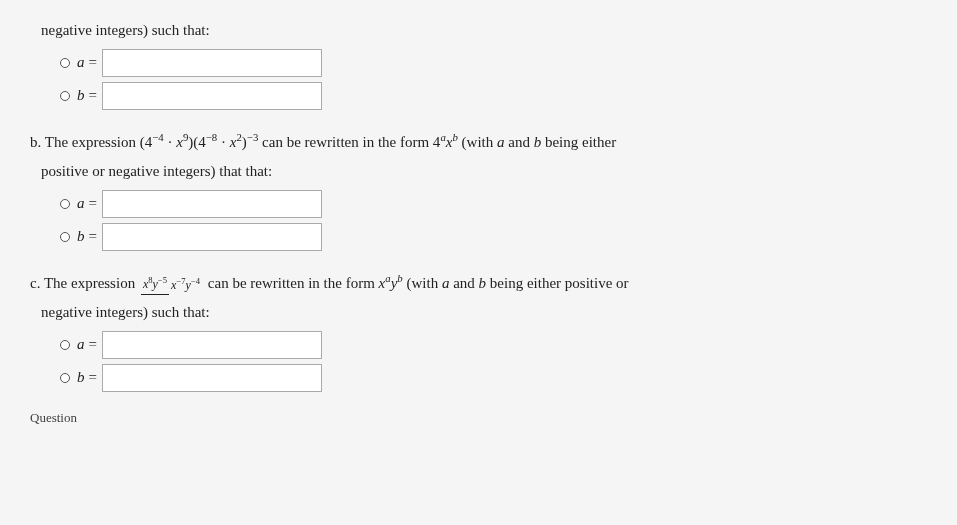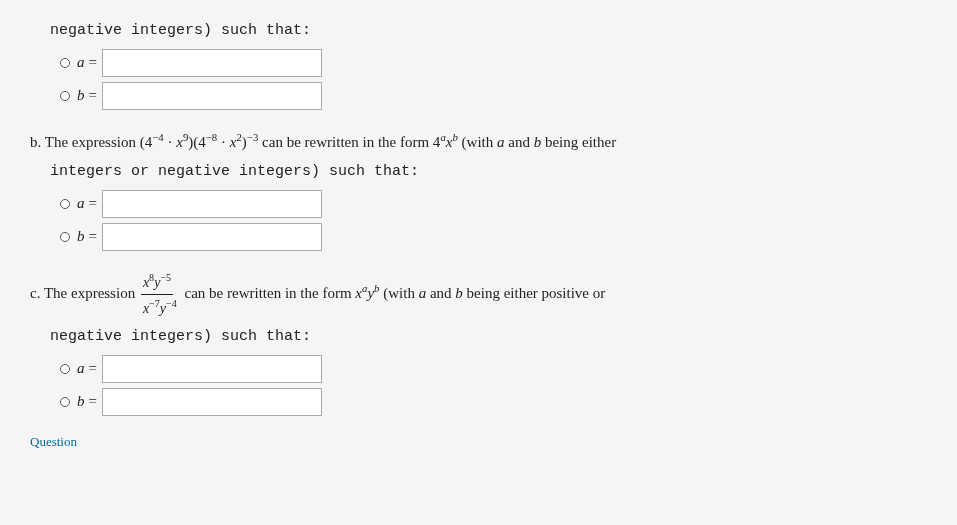--- a/index.html
+++ b/index.html
@@ -13,22 +13,21 @@
       padding: 18px 30px 20px 30px;
     }
     .problem-block {
       margin-bottom: 18px;
     }
     .problem-line {
       line-height: 1.7;
       margin-bottom: 4px;
     }
     .indent {
-      margin-left: 20px;
-      font-family: Liberation Mono, monospace;
+      margin-left: 11px;
     }
     .input-row {
       display: flex;
       align-items: center;
       margin: 5px 0 5px 30px;
     }
     .radio-dot {
       display: inline-block;
       width: 10px;
       height: 10px;
@@ -52,34 +51,33 @@
       background: white;
       width: 220px;
       height: 28px;
       padding: 2px 6px;
       font-size: 14px;
       font-family: Georgia, serif;
     }
     sup { font-size: 0.72em; }
     .math-frac {
       display: inline-flex;
-      flex-direction: column;
-      align-items: flex-start;
+      align-items: flex-end;
       vertical-align: middle;
       margin: 0 2px;
-      font-size: 14px;
+      font-size: 12px;
     }
     .math-frac .num { border-bottom: 1px solid #222; padding: 0 2px; }
     .math-frac .den { padding: 0 2px; }
     .problem-letter {
       font-style: normal;
       font-weight: normal;
     }
     .bottom-hint {
-      color: #0369a1;
+      color: #404040;
       font-size: 13px;
       margin-top: 8px;
     }
   </style>
 </head>
 <body>
 
 <div class="problem-block">
   <div class="problem-line indent">
     negative integers) such that:
@@ -99,21 +97,21 @@
 </div>
 
 <div class="problem-block">
   <div class="problem-line">
     <span class="problem-letter">b.</span>
     <span>
       The expression (4<sup>−4</sup> · <i>x</i><sup>9</sup>)(4<sup>−8</sup> · <i>x</i><sup>2</sup>)<sup>−3</sup> can be rewritten in the form 4<sup><i>a</i></sup><i>x</i><sup><i>b</i></sup> (with <i>a</i> and <i>b</i> being either
     </span>
   </div>
   <div class="problem-line indent">
-    integers or negative integers) such that:
+    positive or negative integers) that that:
   </div>
   <div class="input-row">
     <span class="radio-dot"></span>
     <span class="input-label"><i>a</i></span>
     <span class="eq-sign">=</span>
     <input class="answer-input" type="text" style="">
   </div>
   <div class="input-row">
     <span class="radio-dot"></span>
     <span class="input-label"><i>b</i></span>

